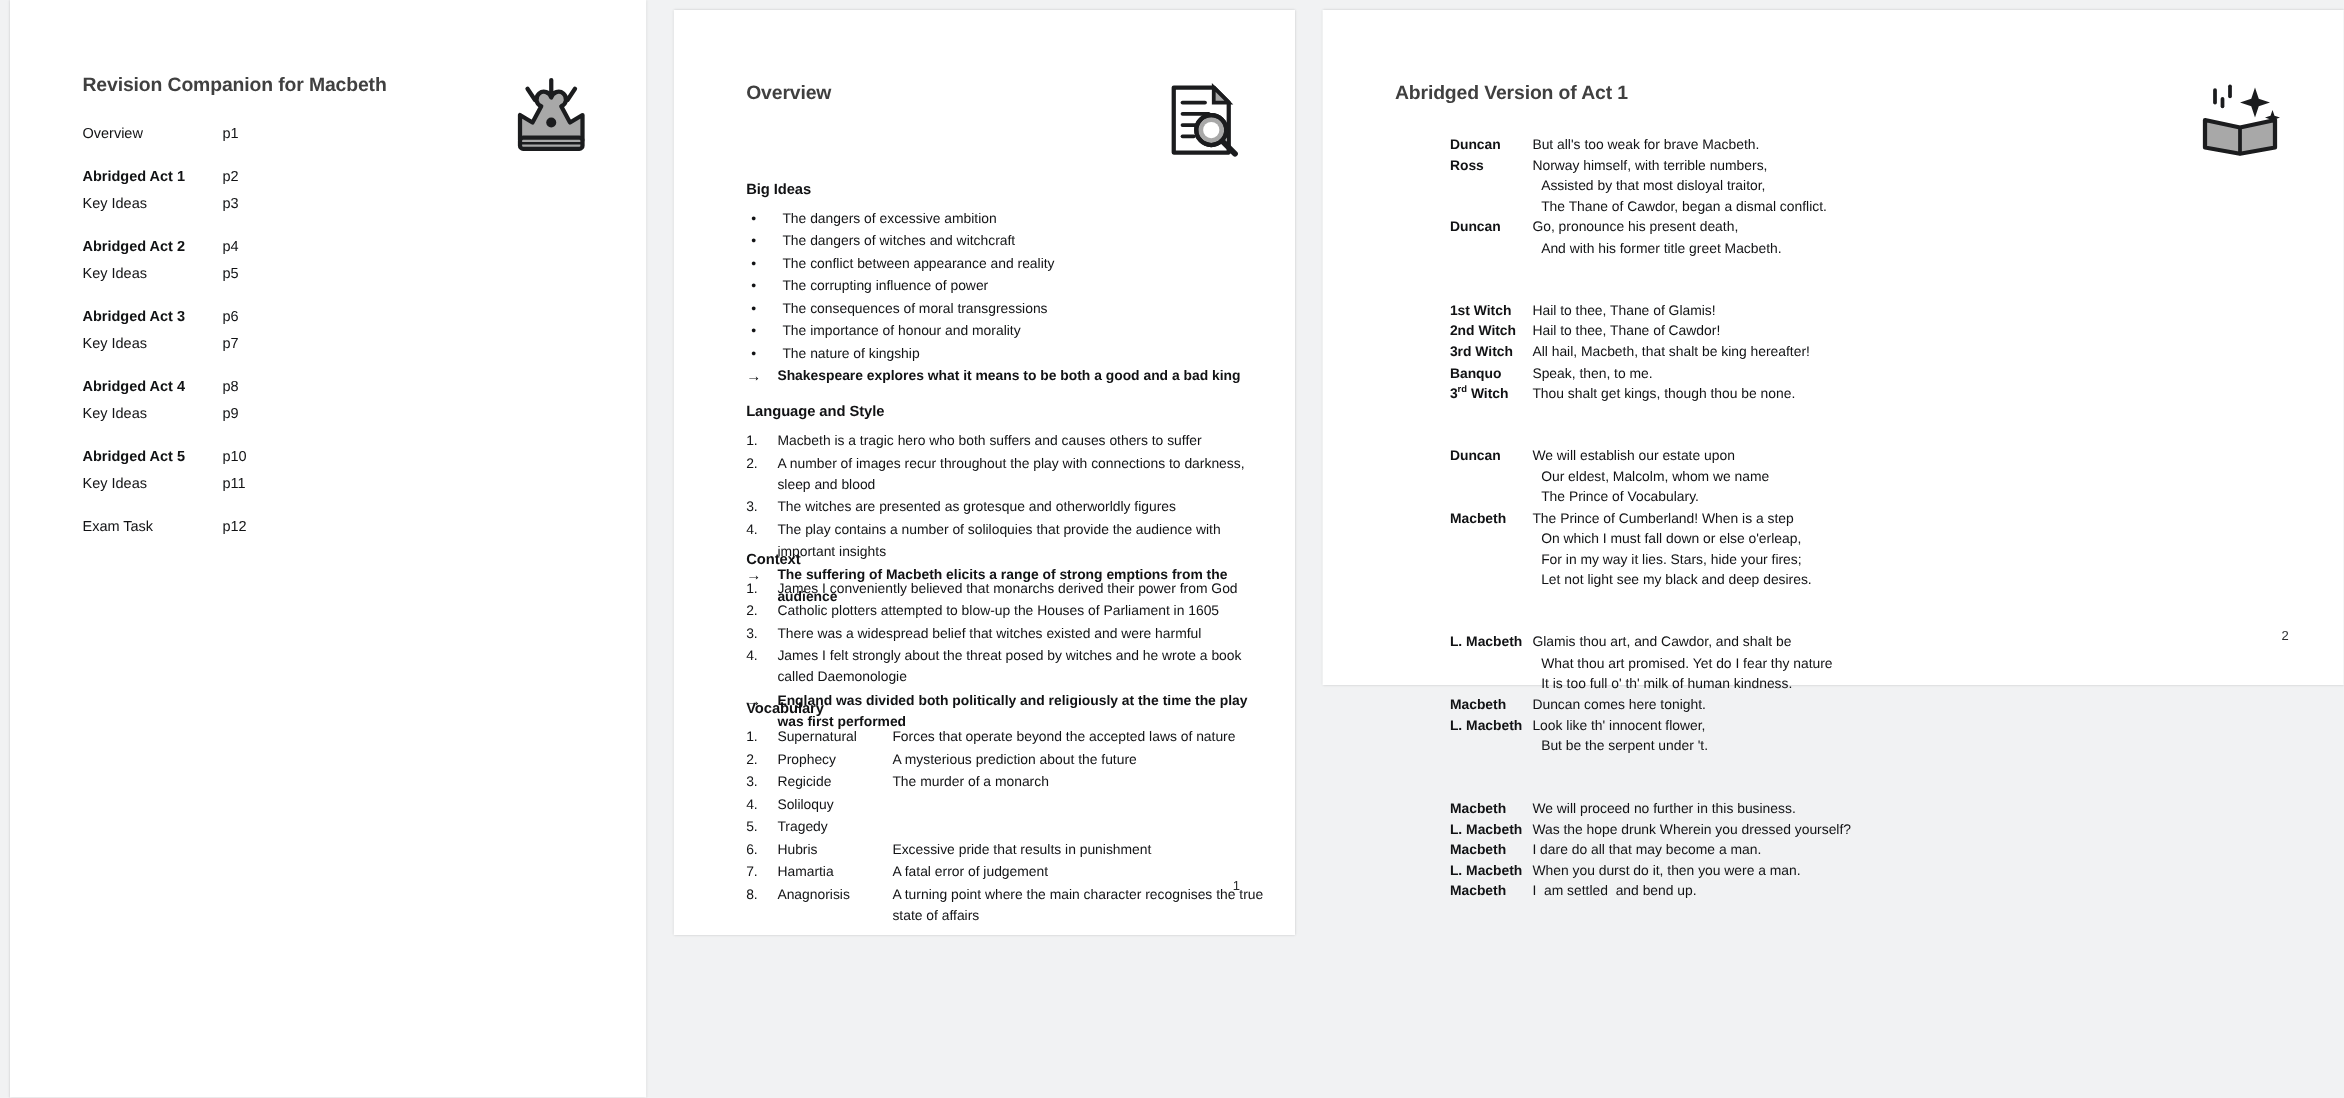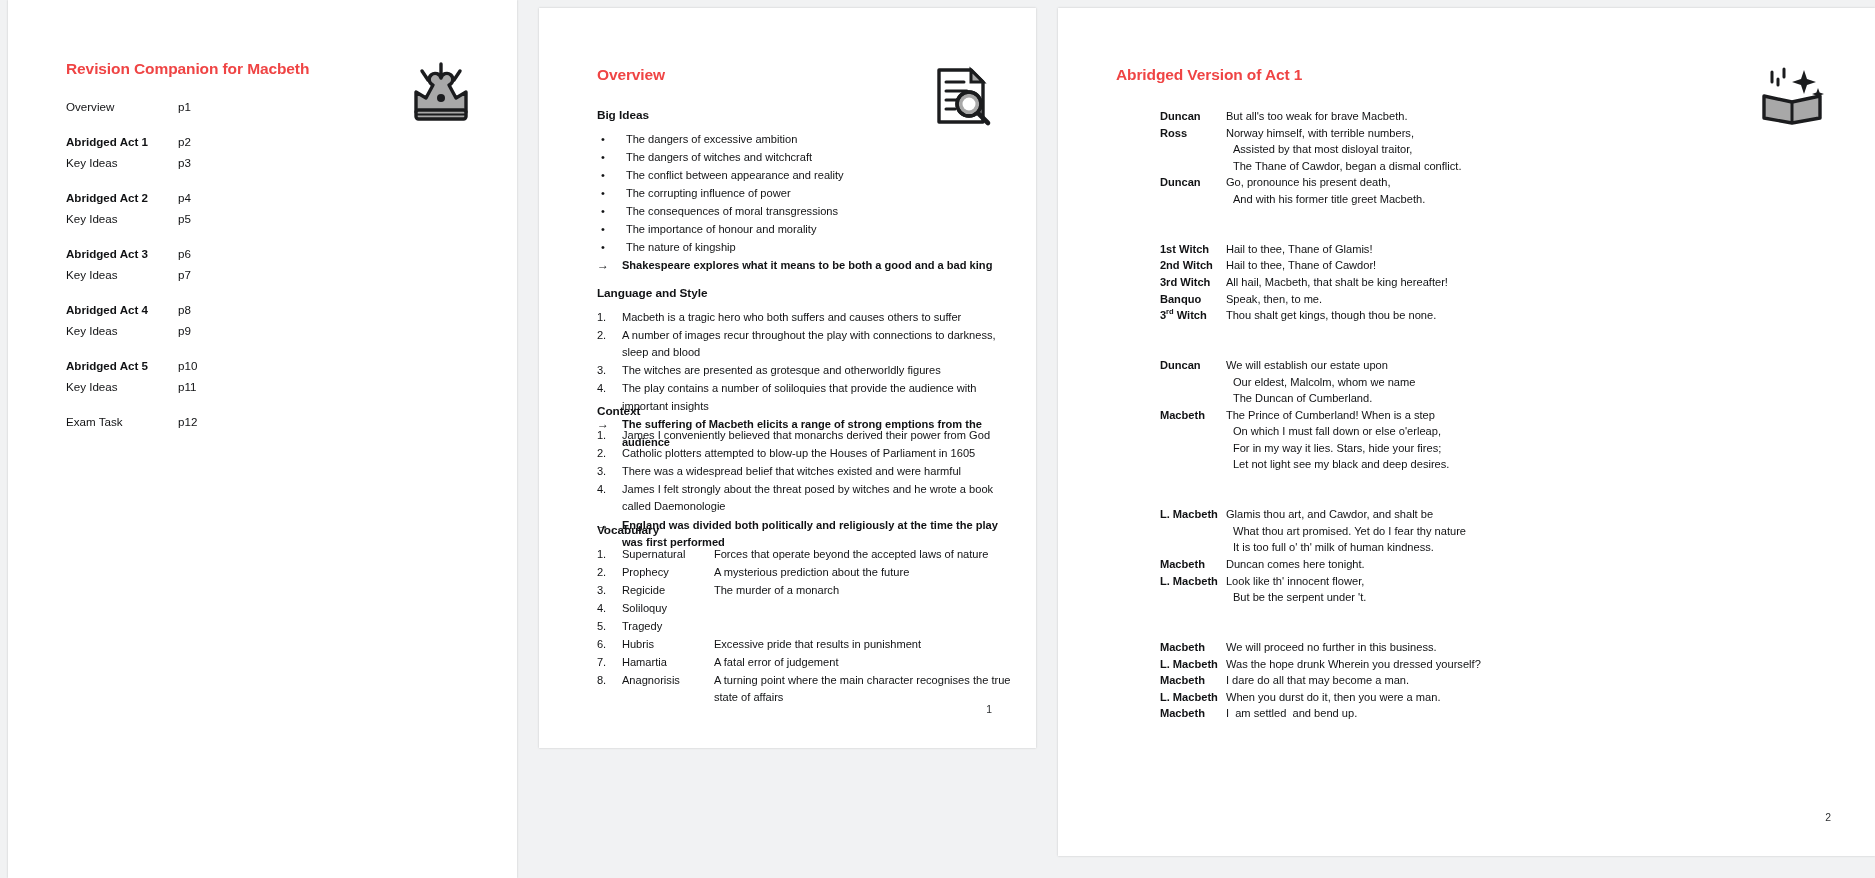--- a/index.html
+++ b/index.html
@@ -23,53 +23,53 @@
     box-sizing: border-box;
   }
   .page {
     background: #ffffff;
     position: relative;
     box-sizing: border-box;
     box-shadow: 0 0 2px rgba(0,0,0,0.18);
   }
   .page-1 { width: 512px; height: 878px; margin-left: 8px; }
   .page-2 { width: 500px; height: 740px; margin-top: 8px; }
-  .page-3 { width: 822px; height: 848px; margin-top: 8px; }
+  .page-3 { width: 822px; height: 540px; margin-top: 8px; }
 
   .inner {
     position: absolute;
     left: 0; top: 0; right: 0; bottom: 0;
   }
 
   .heading {
     position: absolute;
     font-size: 15.5px;
     font-weight: bold;
     letter-spacing: -0.1px;
-    color: #ef4444;
+    color: #404040;
   }
 
   
   .p1-heading { left: 58px; top: 60px; }
   .toc { position: absolute; left: 58px; top: 100px; }
   .toc-row { display: flex; height: 21.5px; align-items: flex-start; font-size: 11.6px; }
   .toc-row.gap { margin-top: 13px; }
   .toc-label { width: 112px; }
   .toc-label.bold { font-weight: bold; }
   .toc-page { }
 
   
   .icon-box { position: absolute; }
   .p1-icon { left: 398px; top: 60px; }
   .p2-icon { left: 392px; top: 58px; }
   .p3-icon { left: 700px; top: 58px; }
 
   
   .p2-heading { left: 58px; top: 58px; }
-  .block { position: absolute; left: 58px; width: 420px; }
+  .block { position: absolute; left: 58px; width: 420px; margin-top: 36px; }
   .sub-heading {
     font-size: 11.8px;
     font-weight: bold;
     margin: 0 0 9px 0;
     letter-spacing: -0.05px;
   }
   .li {
     display: flex;
     font-size: 11.1px;
     line-height: 17.4px;
@@ -410,21 +410,21 @@
         <div class="sp-row">
             <span class="who">Duncan</span>
             <span class="line">We will establish our estate upon</span>
           </div>
         <div class="sp-row cont indent">
             <span class="who"></span>
             <span class="line">Our eldest, Malcolm, whom we name</span>
           </div>
         <div class="sp-row cont indent">
             <span class="who"></span>
-            <span class="line">The Duncan of Cumberland.</span>
+            <span class="line">The Prince of Vocabulary.</span>
           </div>
         <div class="sp-row">
             <span class="who">Macbeth</span>
             <span class="line">The Prince of Cumberland! When is a step</span>
           </div>
         <div class="sp-row cont indent">
             <span class="who"></span>
             <span class="line">On which I must fall down or else o'erleap,</span>
           </div>
         <div class="sp-row cont indent">

